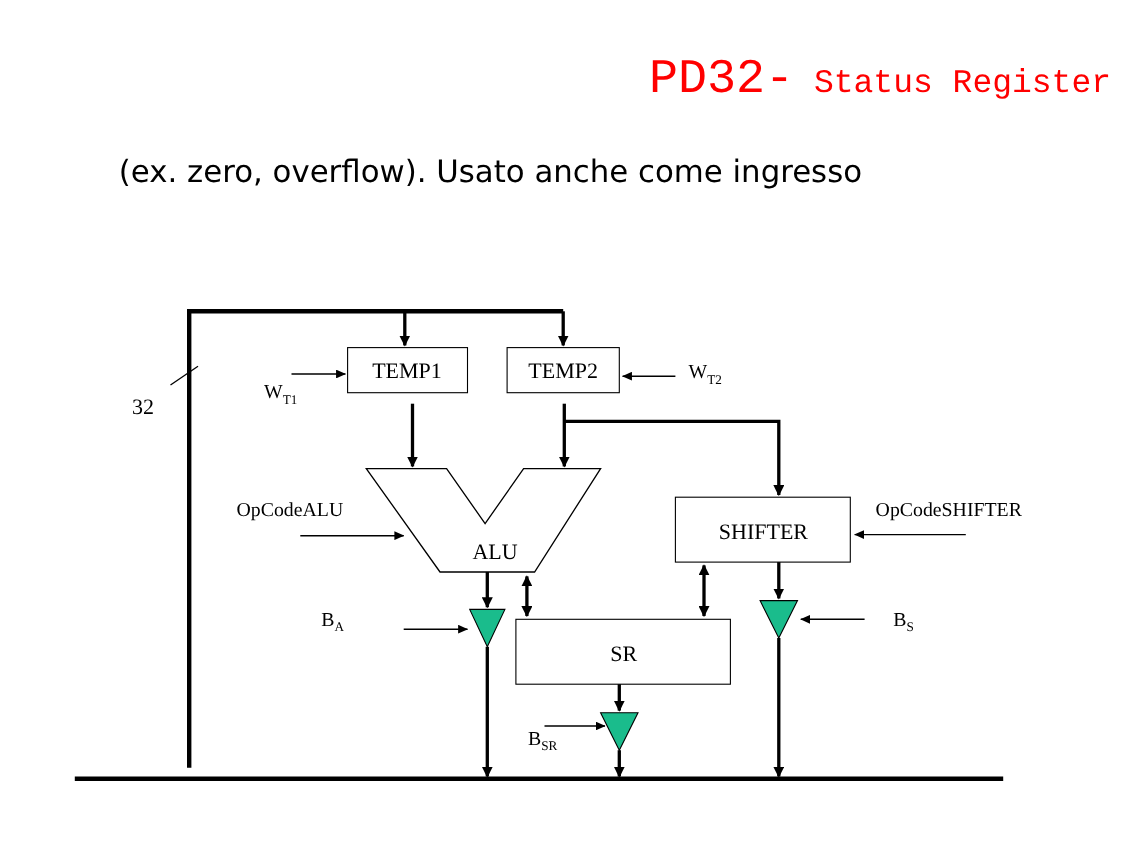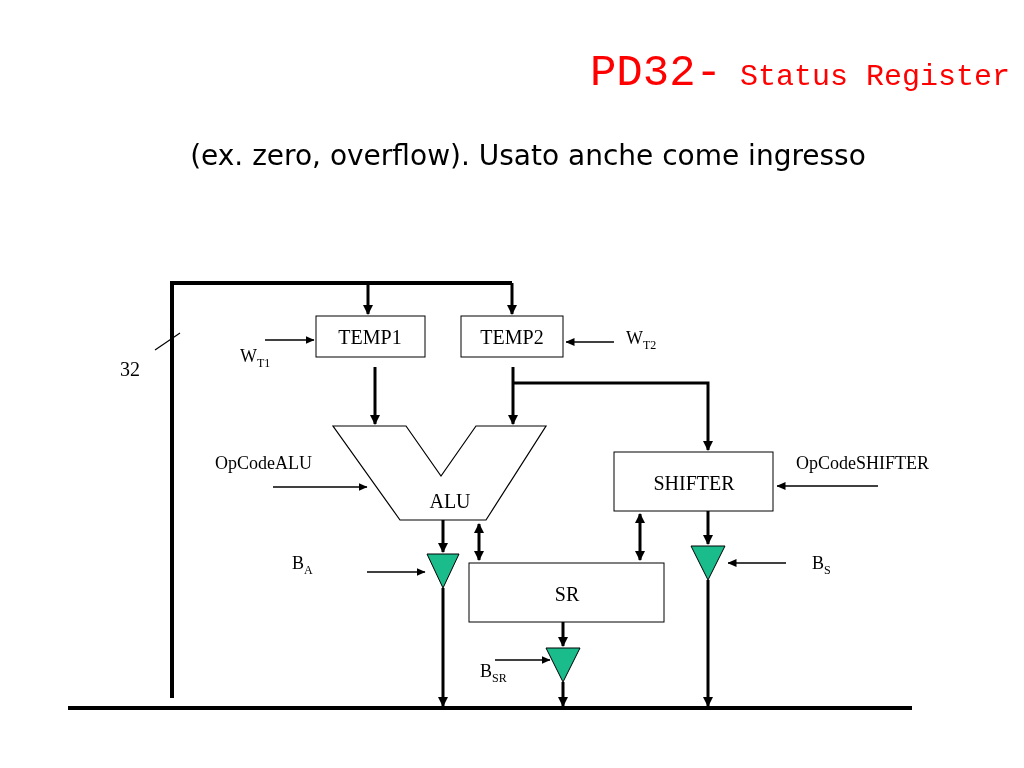--- a/index.html
+++ b/index.html
@@ -8,21 +8,21 @@
       position: absolute; left: 0; top: 48px; width: 1010px; text-align: right;
       color: #ff0000; font-family: Liberation Mono, monospace;
     }
     .title .main { font-size: 44px; letter-spacing: 0px; }
     .title .sub { font-size: 30px; }
     .body-text {
       position: absolute; left: 68px; top: 136px; width: 880px;
       font-family: "DejaVu Sans", sans-serif; font-size: 28px; line-height: 40px; color: #000;
     }
     .body-text .line { white-space: nowrap; }
-    .body-text .indent { padding-left: 40px; text-align: center; }
+    .body-text .indent { padding-left: 40px; }
     svg.diagram { position: absolute; left: 0; top: 0; }
     .lbl { font-family: "Liberation Serif", serif; fill: #000; }
   </style>
 </head>
 <body>
 
 <div class="title">
   <span class="main">PD32-</span><span class="sub"> Status Register</span>
 </div>
 

